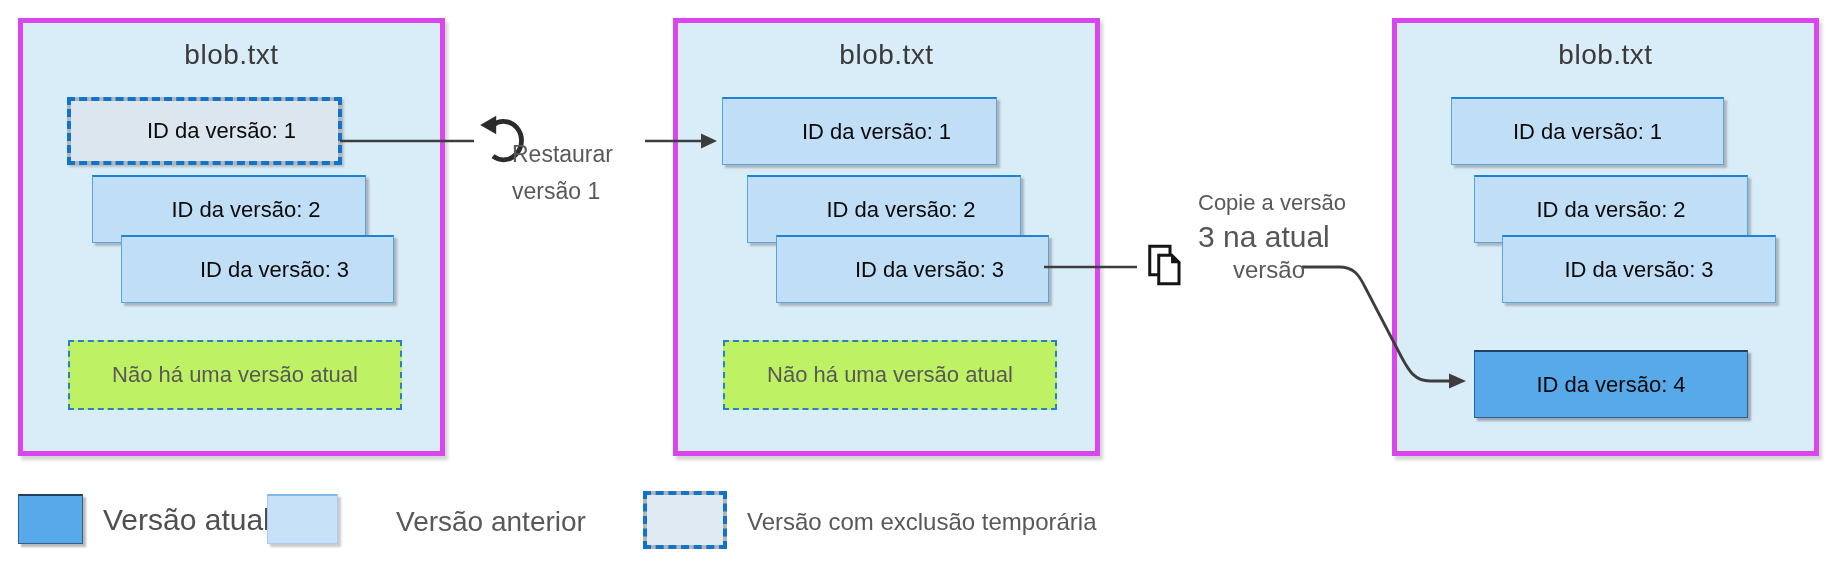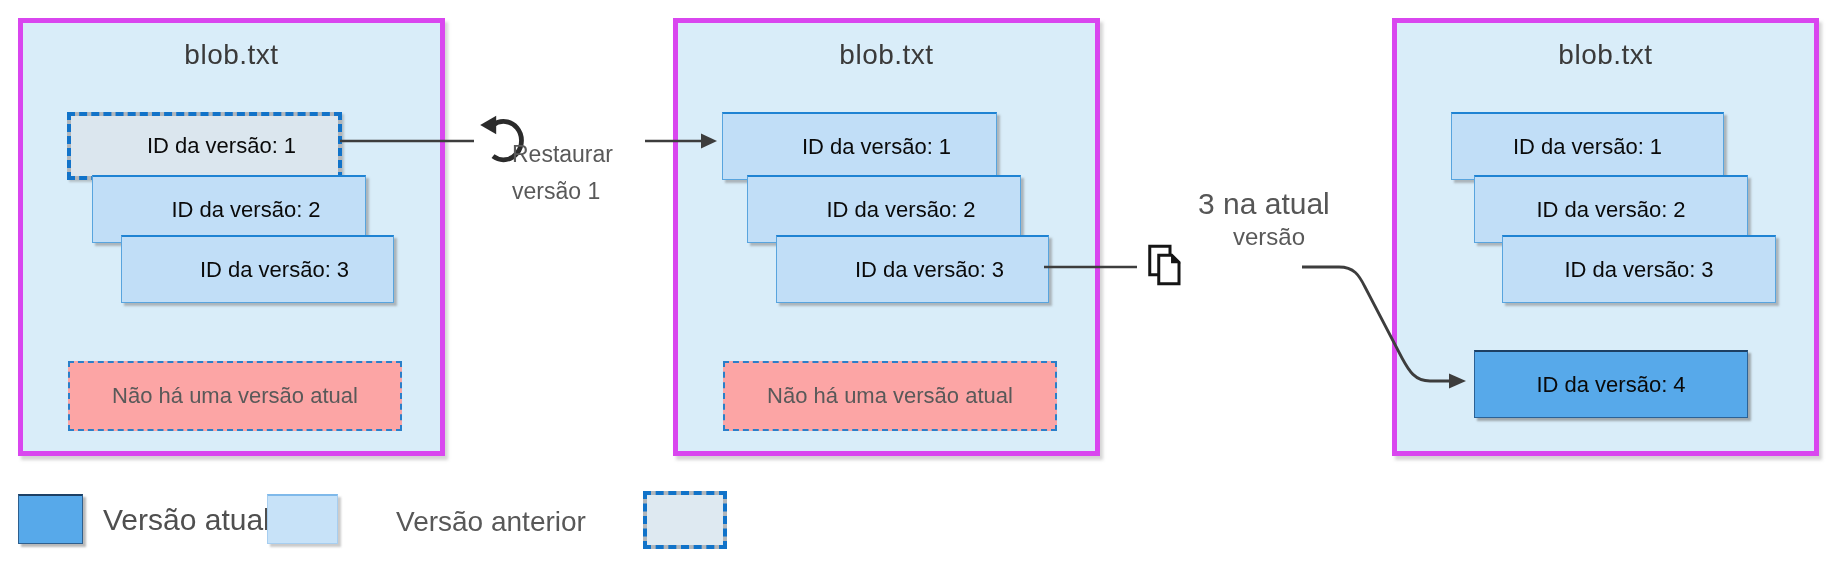--- a/index.html
+++ b/index.html
@@ -44,31 +44,31 @@
     box-shadow:2px 2px 2px rgba(125,125,125,0.40);
   }
   .vbox.current {
     background:#57a9ea;
     border:1px solid #2b6296; border-top:2px solid #1d4064;
     box-shadow:3px 3px 2px rgba(110,110,110,0.55);
   }
 
   .panel-1 .vbox, .panel-2 .vbox { padding-left:34px; }
 
-  .p-b1 { left:44px;  top:89px;  width:275px; z-index:1; }
+  .p-b1 { left:44px;  top:74px;  width:275px; z-index:1; }
   .p-b2 { left:69px;  top:152px; width:274px; z-index:2; }
   .p-b3 { left:98px;  top:212px; width:273px; z-index:3; }
   .panel-3 .p-b1 { left:54px;  width:273px; padding-left:0; }
   .panel-3 .p-b2 { left:77px;  width:274px; padding-left:0; }
   .panel-3 .p-b3 { left:105px; width:274px; padding-left:0; }
   .p-b4 { left:77px; top:327px; width:274px; z-index:4; }
 
   .placeholder {
-    position:absolute; left:45px; top:338px; width:334px; height:70px;
-    background:#fca5a5; border:2px dashed #2a7fc9;
+    position:absolute; left:45px; top:317px; width:334px; height:70px;
+    background:#bef264; border:2px dashed #2a7fc9;
     display:flex; align-items:center; justify-content:center;
     font-size:22px; color:#595959; white-space:nowrap;
   }
 
   
   .connectors {
     position:absolute; left:0; top:0; width:1842px; height:566px;
     pointer-events:none; z-index:10;
   }
 
@@ -184,25 +184,27 @@
     <path d="M8.5 7.5 H17.2 L22 12.3 V26.5 H8.5 Z" fill="#ffffff" stroke="#151515" stroke-width="2"></path>
     <path d="M17.2 7.5 L22 12.3 H17.2 Z" fill="#151515" stroke="#151515" stroke-width="1"></path>
   </svg>
 
   <div class="annotation restore-label">
     <span class="ln">Restaurar</span>
     <span class="ln">versão 1</span>
   </div>
 
   <div class="annotation copy-label">
+    <span class="ln1">Copie a versão</span>
     <span class="ln2">3 na atual</span>
     <span class="ln3">versão</span>
   </div>
 
   <div class="legend-swatch sw-current"></div>
   <div class="legend-label ll-current">Versão atual</div>
 
   <div class="legend-swatch sw-previous"></div>
   <div class="legend-label ll-previous">Versão anterior</div>
 
   <div class="legend-swatch sw-soft"></div>
+  <div class="legend-label ll-soft">Versão com exclusão temporária</div>
 
 </div>
 
 </body></html>

